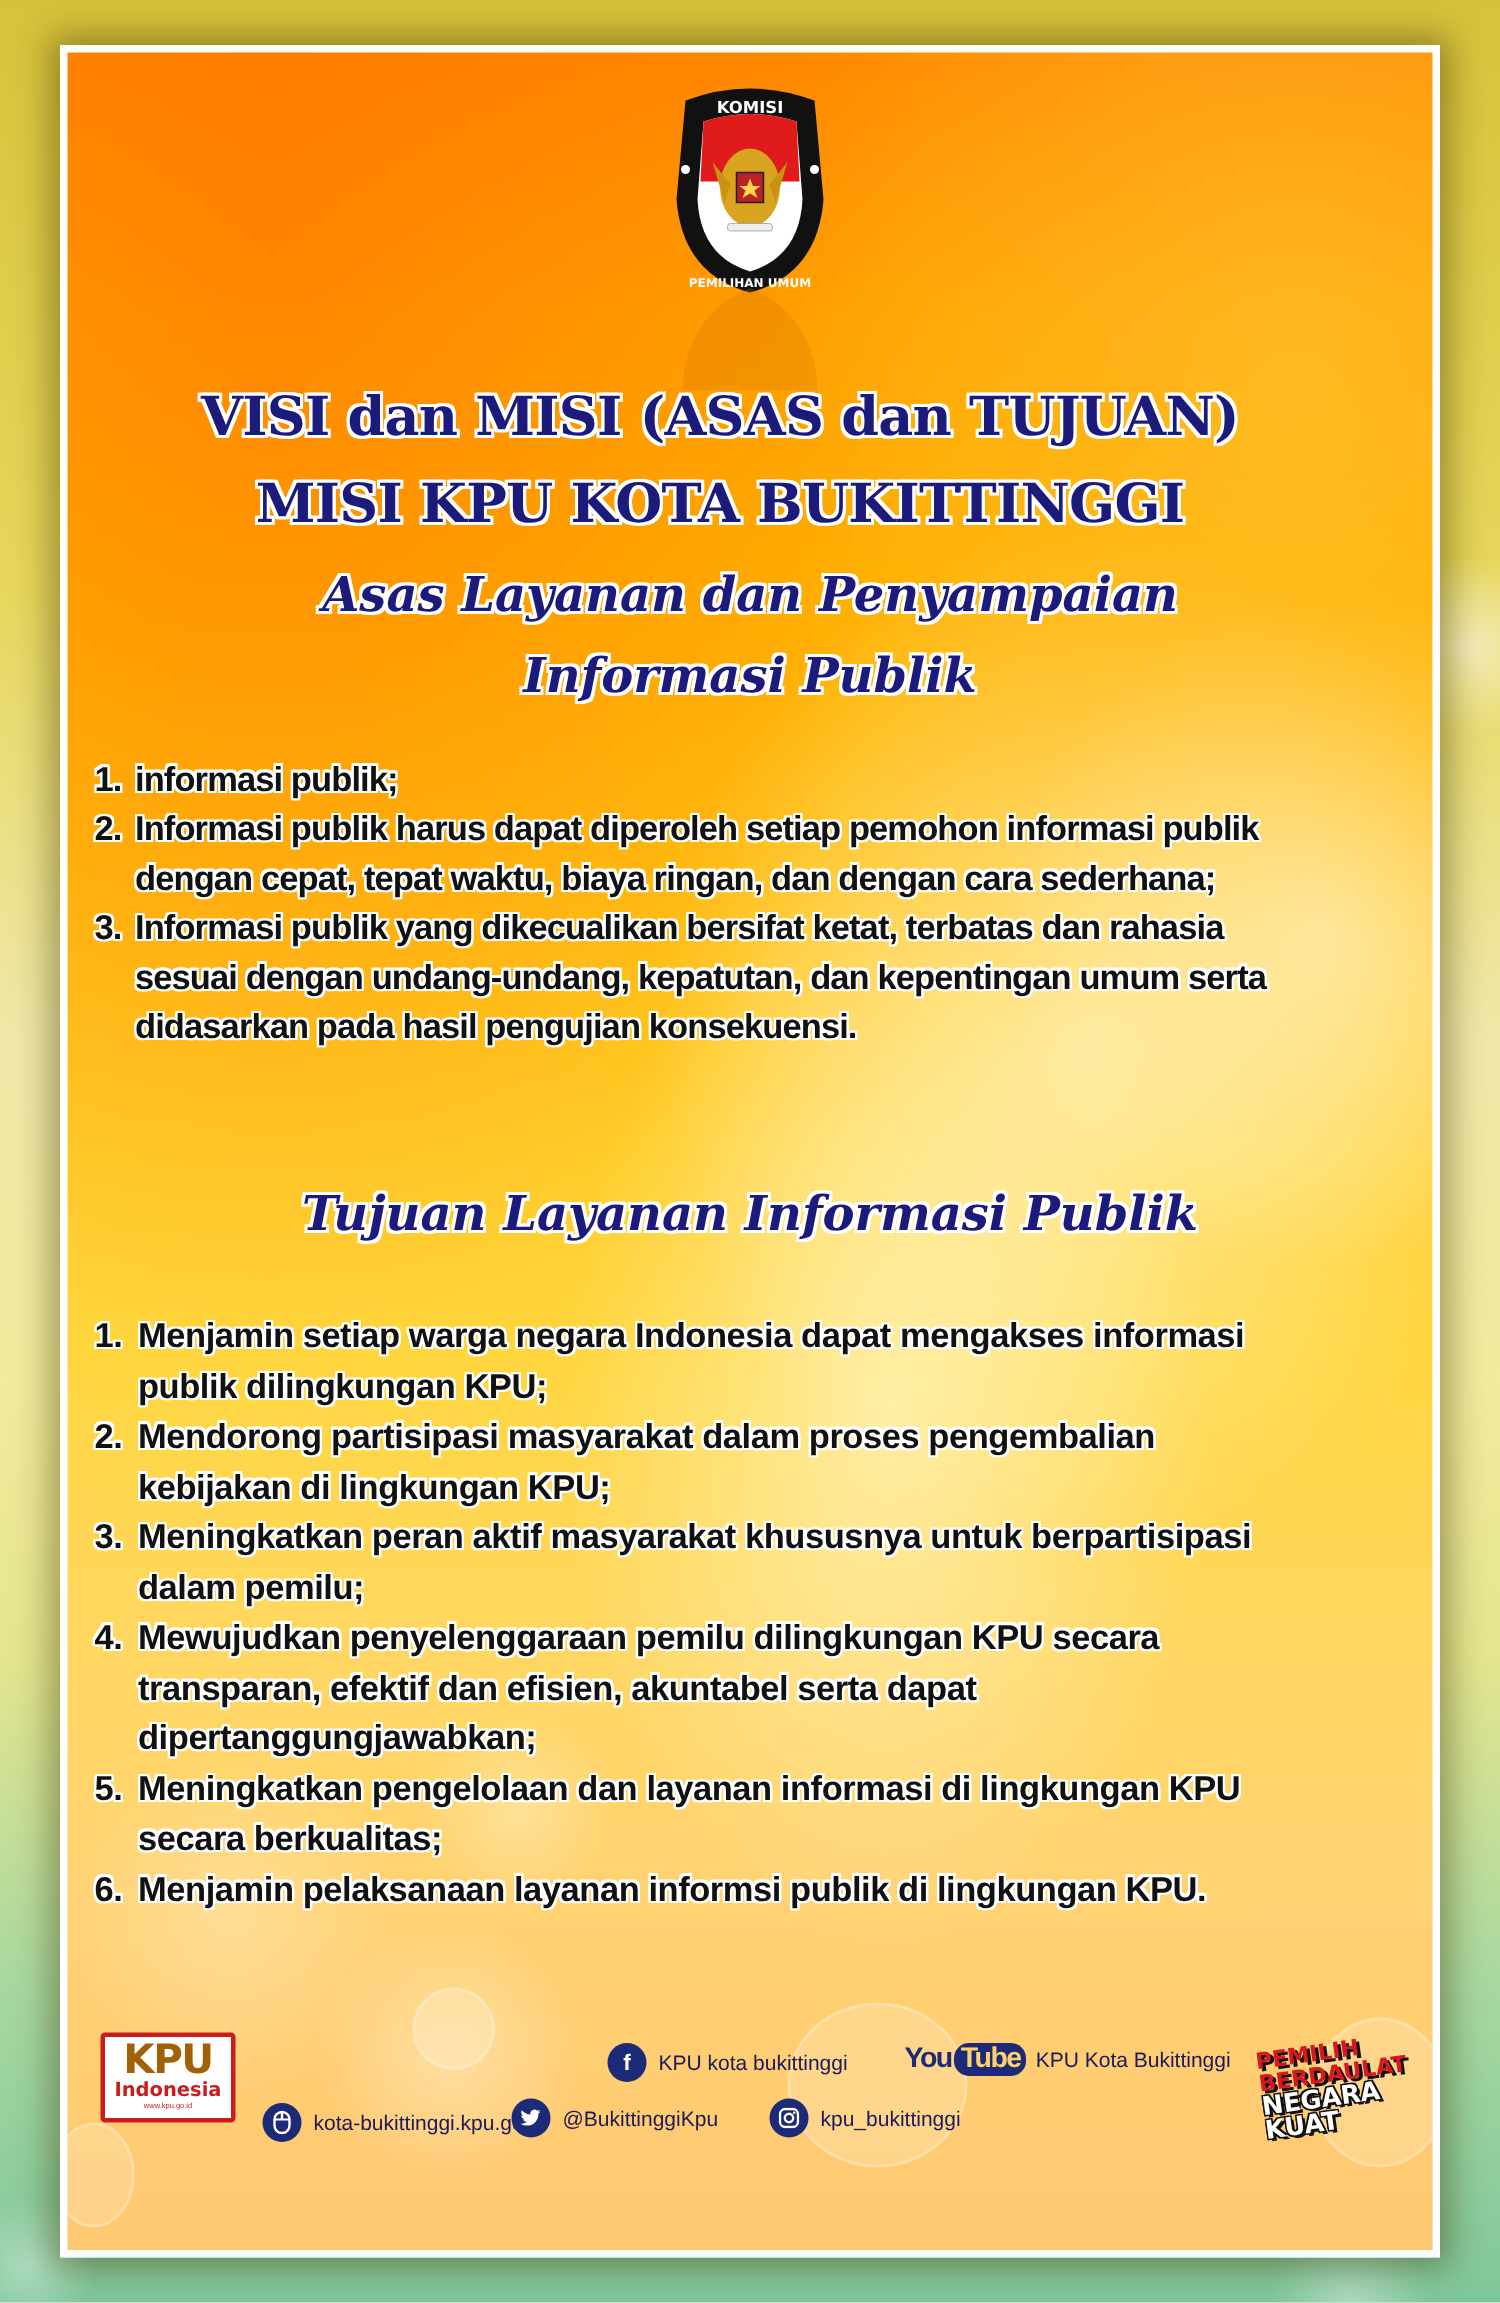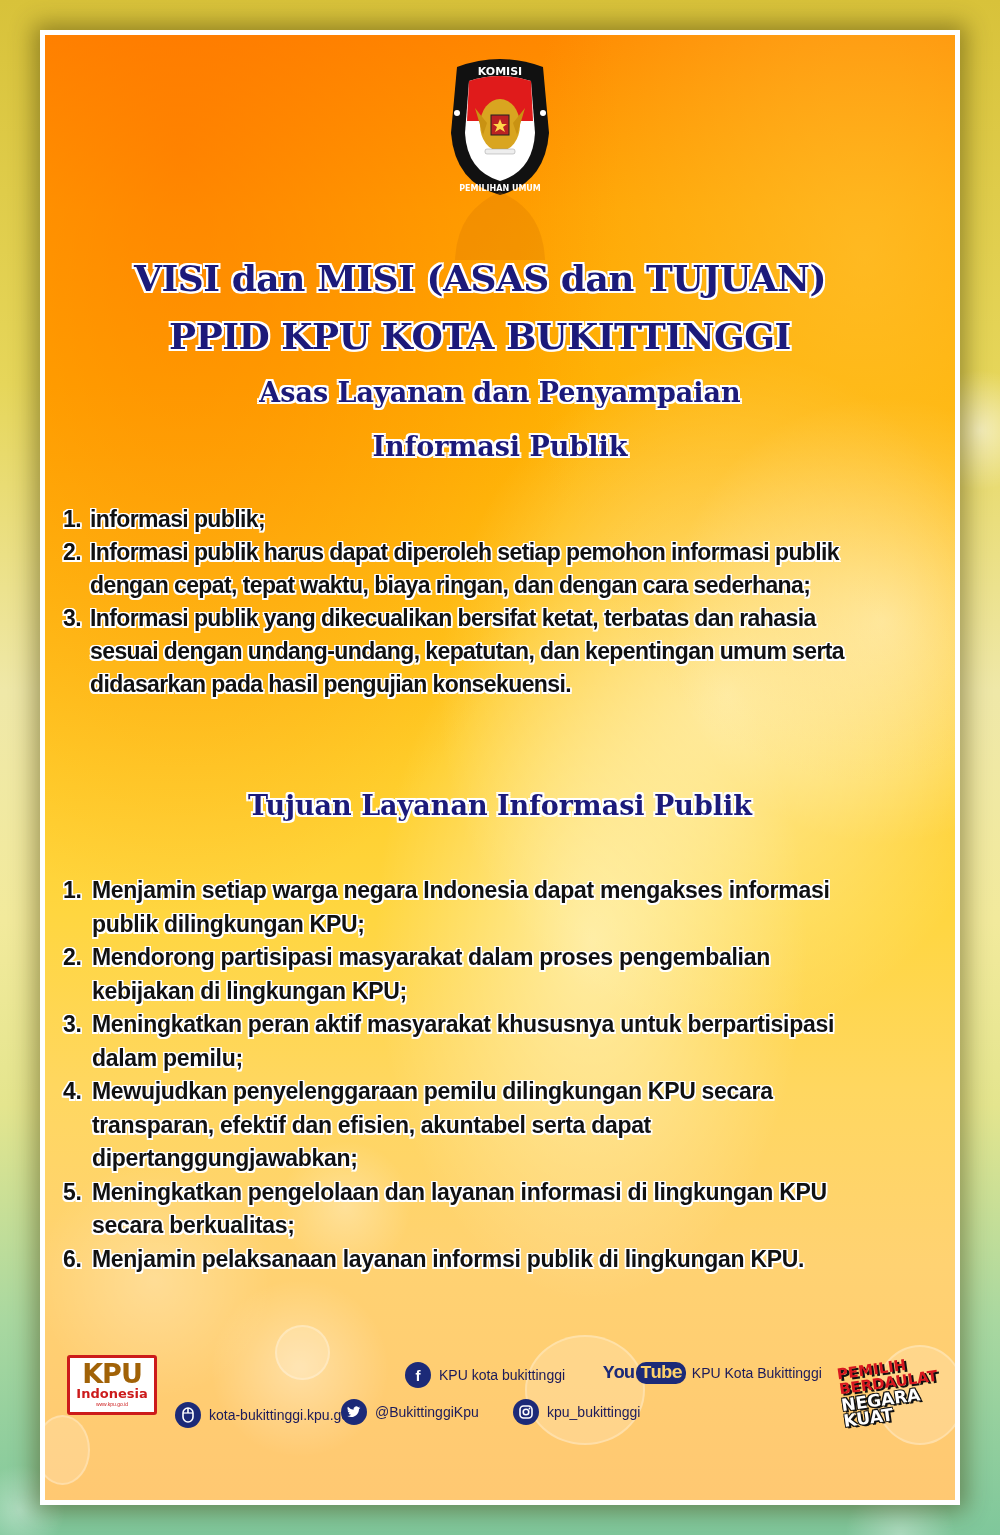--- a/index.html
+++ b/index.html
@@ -54,22 +54,22 @@
 
   
   .title {
     position: absolute; left: 0; width: 870px; text-align: center;
     font-family: "DejaVu Serif", serif; font-weight: bold;
     color: #1c1a7a; font-size: 36px; letter-spacing: -0.5px;
     text-shadow: 2px 2px 0 #fff, -2px -2px 0 #fff, 2px -2px 0 #fff, -2px 2px 0 #fff, 0 2px 0 #fff, 2px 0 0 #fff, 0 -2px 0 #fff, -2px 0 0 #fff;
   }
   .script {
     position: absolute; left: 0; width: 910px; text-align: center;
-    font-family: "DejaVu Serif", serif; font-weight: bold;
-    color: #1c1a7a; font-size: 27px;
+    font-family: "DejaVu Serif", serif; font-style: italic; font-weight: bold;
+    color: #1c1a7a; font-size: 32px;
     text-shadow: 2px 2px 0 #fff, -2px -2px 0 #fff, 2px -2px 0 #fff, -2px 2px 0 #fff, 0 2px 0 #fff, 2px 0 0 #fff, 0 -2px 0 #fff, -2px 0 0 #fff;
   }
 
   
   .list { position: absolute; left: 18px; width: 880px; list-style: none; }
   .list li {
     display: flex; font-family: "Liberation Sans", sans-serif; font-weight: bold;
     color: #111; font-size: 23px; line-height: 33px; letter-spacing: -0.6px;
     text-shadow: 1.5px 1.5px 0 #fff, -1.5px -1.5px 0 #fff, 1.5px -1.5px 0 #fff, -1.5px 1.5px 0 #fff, 0 1.5px 0 #fff, 1.5px 0 0 #fff, 0 -1.5px 0 #fff, -1.5px 0 0 #fff;
   }
@@ -91,21 +91,21 @@
     position: absolute; display: flex; align-items: center;
     font-family: "Liberation Sans", sans-serif; color: #1c1a5a; font-size: 14px;
   }
   .social .ico {
     width: 26px; height: 26px; border-radius: 50%; background: #1c2a78;
     display: flex; align-items: center; justify-content: center; color: #fff;
     margin-right: 8px; font-weight: bold; font-size: 15px;
   }
   .yt {
     display: flex; margin-right: 6px;
-    font-family: Liberation Mono, monospace; font-weight: bold; color: #1c2a78; font-size: 19px; letter-spacing: -1px;
+    font-family: Liberation Sans, sans-serif; font-weight: bold; color: #1c2a78; font-size: 19px; letter-spacing: -1px;
   }
   .yt .tube { background: #1c2a78; color: #ffd26a; border-radius: 10px; padding: 0 4px; margin-left: 2px; }
   .slogan {
     position: absolute; left: 795px; top: 1325px; width: 105px; transform: rotate(-8deg);
     font-family: "DejaVu Sans", sans-serif; font-weight: bold; line-height: 15px; font-size: 15px;
   }
   .slogan .red { color: #d8171f; text-shadow: 2px 2px 0 #111; }
   .slogan .white { color: #fff; text-shadow: 2px 2px 0 #111, -1px -1px 0 #111, 1px -1px 0 #111, -1px 1px 0 #111; }
 </style>
 </head>
@@ -136,21 +136,21 @@
       <text x="55" y="138" text-anchor="middle" font-family="DejaVu Sans, sans-serif" font-weight="bold" font-size="8" fill="#fff">PEMILIHAN UMUM</text>
     </svg>
   </div>
   <div class="logo-reflection">
     <svg viewBox="0 0 110 70" width="110" height="70">
       <path d="M10 0 L100 0 Q98 50 55 68 Q12 50 10 0 Z" fill="#d07000"></path>
     </svg>
   </div>
 
   <div class="title" style="top:222px;">VISI dan MISI (ASAS dan TUJUAN)</div>
-  <div class="title" style="top:280px;">PPID KPU KOTA BUKITTINGGI</div>
+  <div class="title" style="top:280px;">MISI KPU KOTA BUKITTINGGI</div>
   <div class="script" style="top:342px;">Asas Layanan dan Penyampaian</div>
   <div class="script" style="top:396px;">Informasi Publik</div>
 
   <ol class="list asas" style="top:468px;">
     <li>
       <span class="num">1.</span>
       <span class="txt">
         <span style="display:block">informasi publik;</span>
       </span>
     </li>

